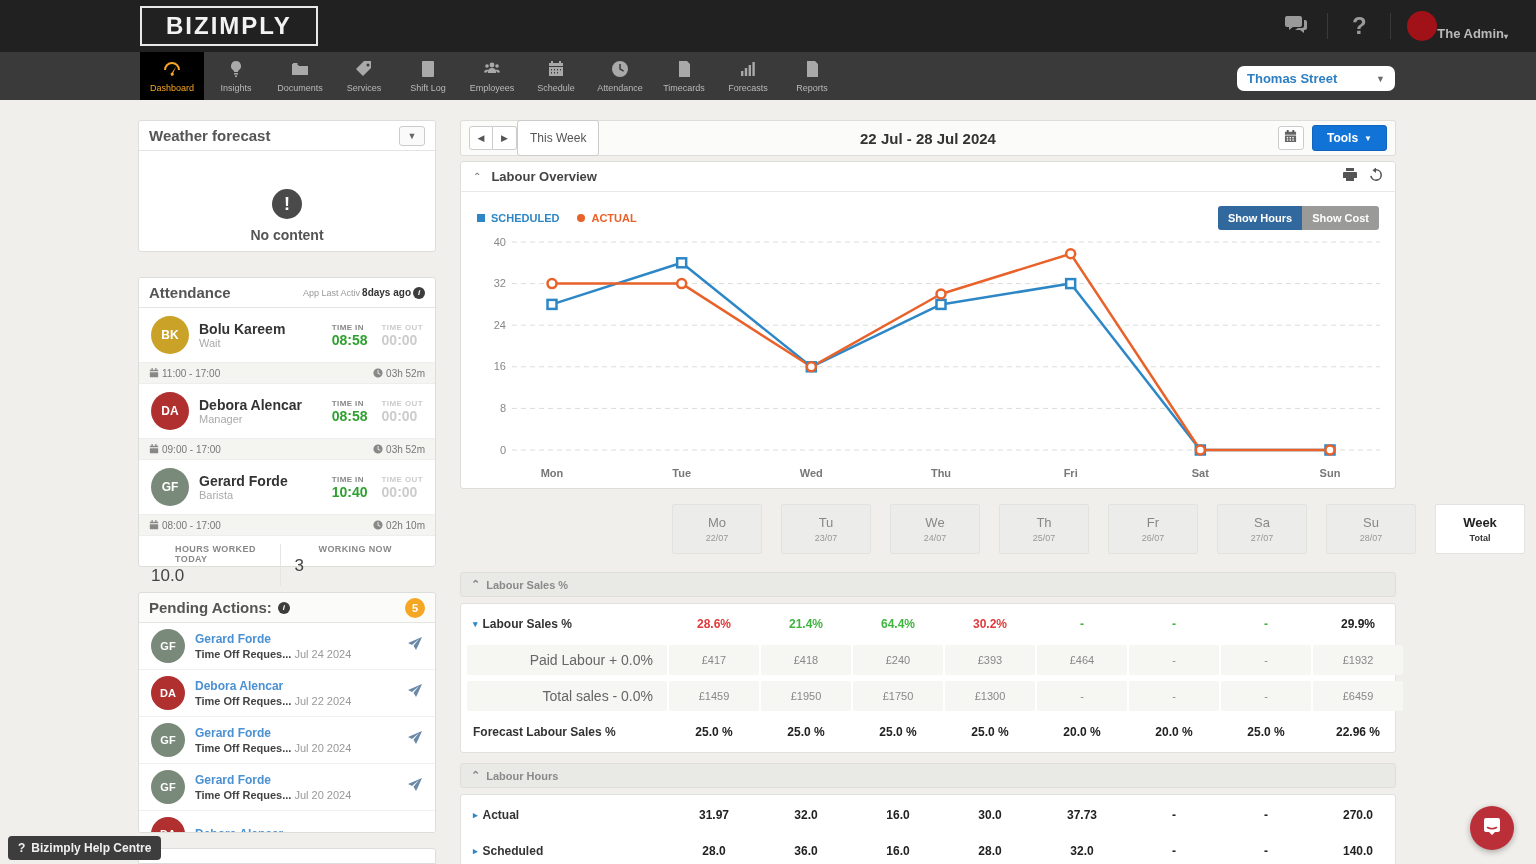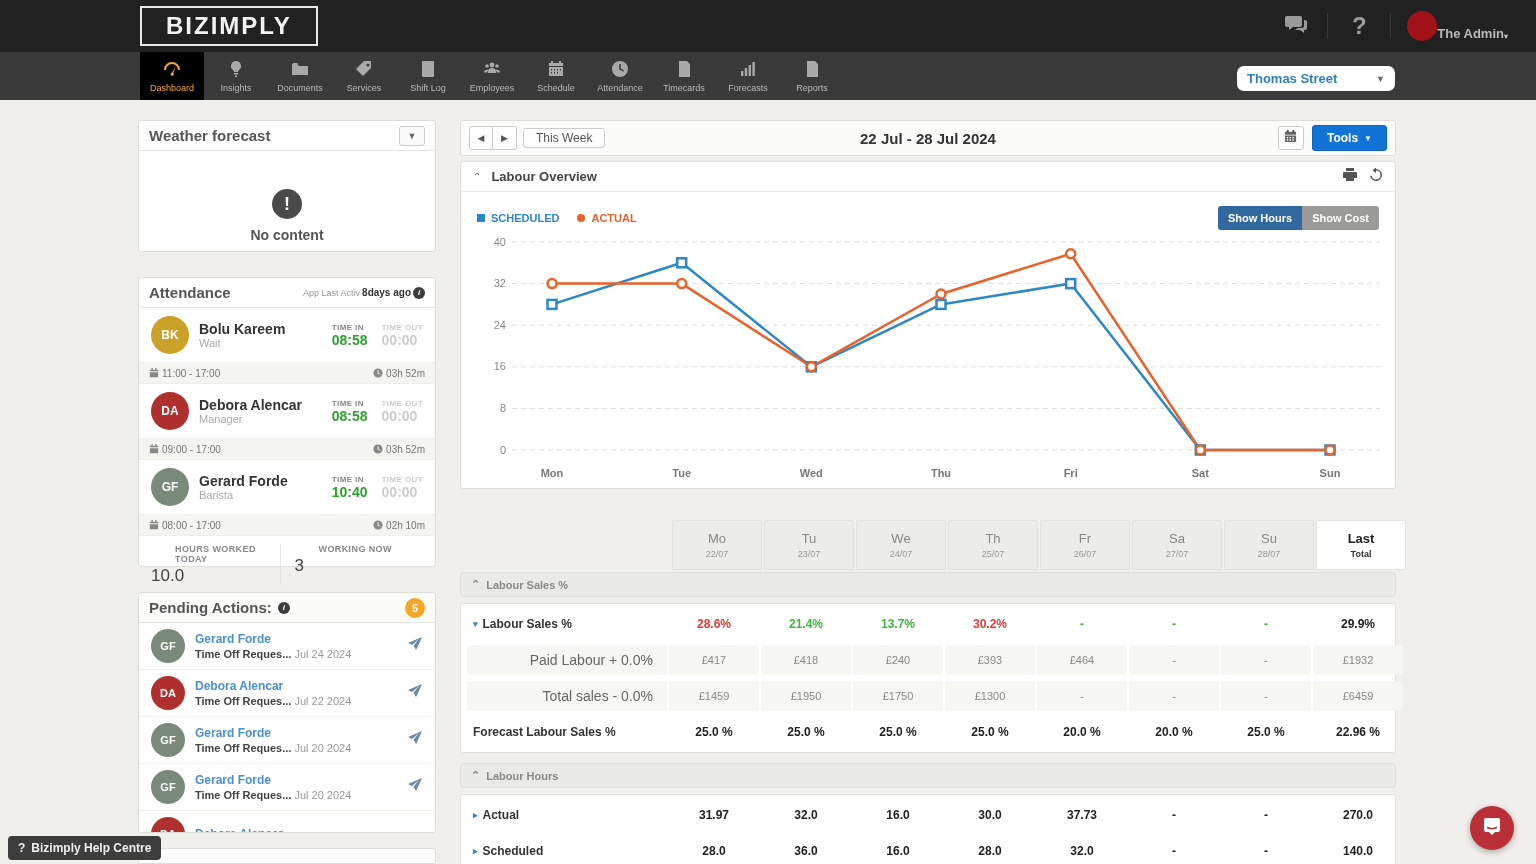--- a/index.html
+++ b/index.html
@@ -66,21 +66,21 @@
   .pend-sub span { color:#999; font-weight:normal; }
   .pend-plane { margin-left:auto; color:#6a88a8; }
 
   
   .toolbar { position:absolute; left:460px; top:120px; width:936px; height:36px; background:#fbfbf9; border:1px solid #ddddd9; border-radius:3px; display:flex; align-items:center; padding:0 8px; }
   .btn { border:1px solid #ccc; background:#fff; border-radius:3px; color:#555; font-size:12px; display:flex; align-items:center; justify-content:center; cursor:pointer; }
   .arrow-btn { width:24px; height:24px; font-size:9px; }
   .arrow-group { display:flex; }
   .arrow-group .btn:first-child { border-radius:3px 0 0 3px; }
   .arrow-group .btn:last-child { border-radius:0 3px 3px 0; border-left:none; }
-  .this-week { height:20px; padding:0 12px; margin-left:6px; }
+  .this-week { height:36px; padding:0 12px; }
   .date-range { position:absolute; left:0; right:0; text-align:center; font-size:15px; font-weight:bold; color:#333; pointer-events:none; }
   .cal-btn { width:26px; height:24px; margin-left:auto; }
   .tools-btn { height:26px; padding:0 14px; margin-left:8px; background:#1273d6; border:1px solid #0f65bd; color:#fff; font-weight:bold; font-size:12px; gap:6px; }
   .tools-btn .caret { font-size:8px; }
 
   
   .overview { position:absolute; left:460px; top:161px; width:936px; height:328px; }
   .ov-head { height:30px; border-bottom:1px solid #e8e8e4; display:flex; align-items:center; padding:0 12px; gap:10px; }
   .ov-title { font-size:13px; font-weight:bold; color:#444;text-align:right; }
   .chev { color:#666; font-size:10px; cursor:pointer; }
@@ -90,21 +90,21 @@
   .legend { display:flex; gap:18px; font-size:11px; font-weight:bold; }
   .leg-item { display:flex; align-items:center; gap:6px; cursor:pointer; }
   .leg-swatch-sq { width:8px; height:8px; }
   .leg-swatch-dot { width:8px; height:8px; border-radius:50%; }
   .toggle-group { margin-left:auto; display:flex; }
   .tg-btn { height:24px; padding:0 10px; font-size:11px; font-weight:bold; color:#fff; display:flex; align-items:center; cursor:pointer; }
   .tg-btn.on { background:#31699e; border-radius:3px 0 0 3px; }
   .tg-btn.off { background:#9a9a98; border-radius:0 3px 3px 0; }
 
   
-  .day-header { position:absolute; left:672px; top:520px; display:grid; grid-template-columns:repeat(8, 90px); gap:2px;border-radius:13px; }
+  .day-header { position:absolute; left:672px; top:504px; display:grid; grid-template-columns:repeat(8, 90px); gap:19px;border-radius:13px; }
   .day-cell { height:50px; background:#ececea; border:1px solid #e2e2de; border-radius:2px; display:flex; flex-direction:column; align-items:center; justify-content:center; gap:3px; }
   .day-cell .d { font-size:13px; color:#888; }
   .day-cell .dt { font-size:9px; color:#999; }
   .day-cell.total { background:#fff; }
   .day-cell.total .d { color:#222; font-weight:bold; }
   .day-cell.total .dt { color:#333; font-weight:bold; }
 
   .tbl-wrap { position:absolute; left:460px; top:572px; width:936px; }
   .sec-bar { height:25px; background:#e9e9e6; border:1px solid #dededa; border-radius:3px; display:flex; align-items:center; padding:0 10px; gap:6px; font-size:11px; font-weight:bold; color:#8a8a8a; margin-bottom:6px; }
   .sec-card { background:#fff; border:1px solid #e0e0dc; border-radius:3px; padding:2px 6px; margin-bottom:10px; }
@@ -524,39 +524,39 @@
     </div>
     <div class="day-cell">
       <div class="d">Sa</div>
       <div class="dt">27/07</div>
     </div>
     <div class="day-cell">
       <div class="d">Su</div>
       <div class="dt">28/07</div>
     </div>
     <div class="day-cell total">
-      <div class="d">Last</div>
+      <div class="d">Week</div>
       <div class="dt">Total</div>
     </div>
   </div>
 
 <div class="tbl-wrap" id="tbl-wrap">
     <div class="sec-bar">
       <span>⌃</span>
       <span>Labour Sales %</span>
     </div>
     <div class="sec-card">
       <div class="t-row">
         <div class="t-label-cell bold">
           <span class="caret-blue">▾</span>
           <span>Labour Sales %</span>
         </div>
         <div class="t-cell red">28.6%</div>
         <div class="t-cell green">21.4%</div>
-        <div class="t-cell green">13.7%</div>
+        <div class="t-cell green">64.4%</div>
         <div class="t-cell red">30.2%</div>
         <div class="t-cell green">-</div>
         <div class="t-cell green">-</div>
         <div class="t-cell green">-</div>
         <div class="t-cell dark">29.9%</div>
       </div>
       <div class="t-row sub">
         <div class="t-label-cell">
           <span>Paid Labour + 0.0%</span>
         </div>

